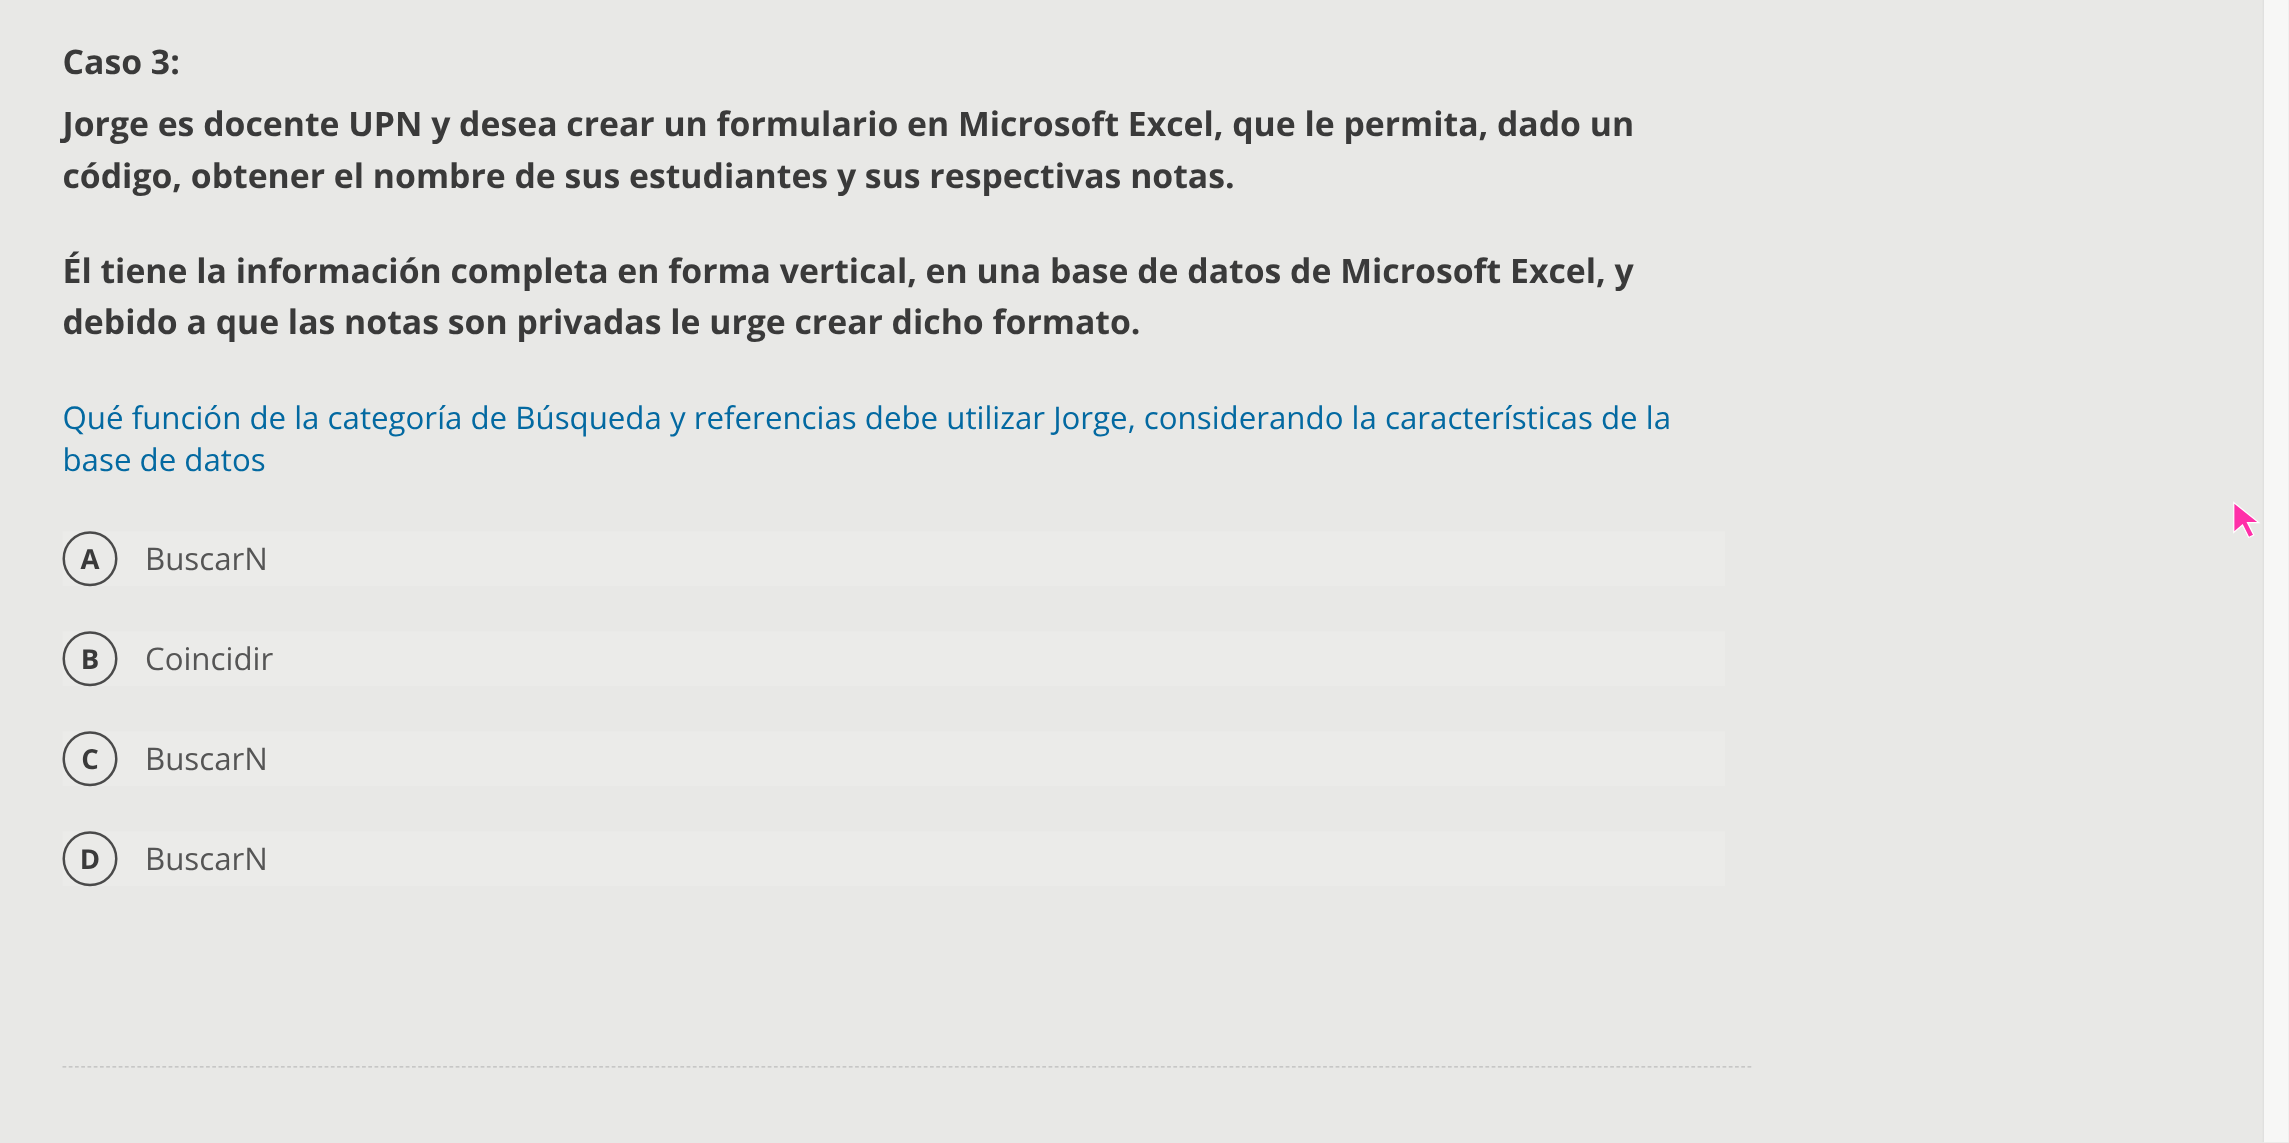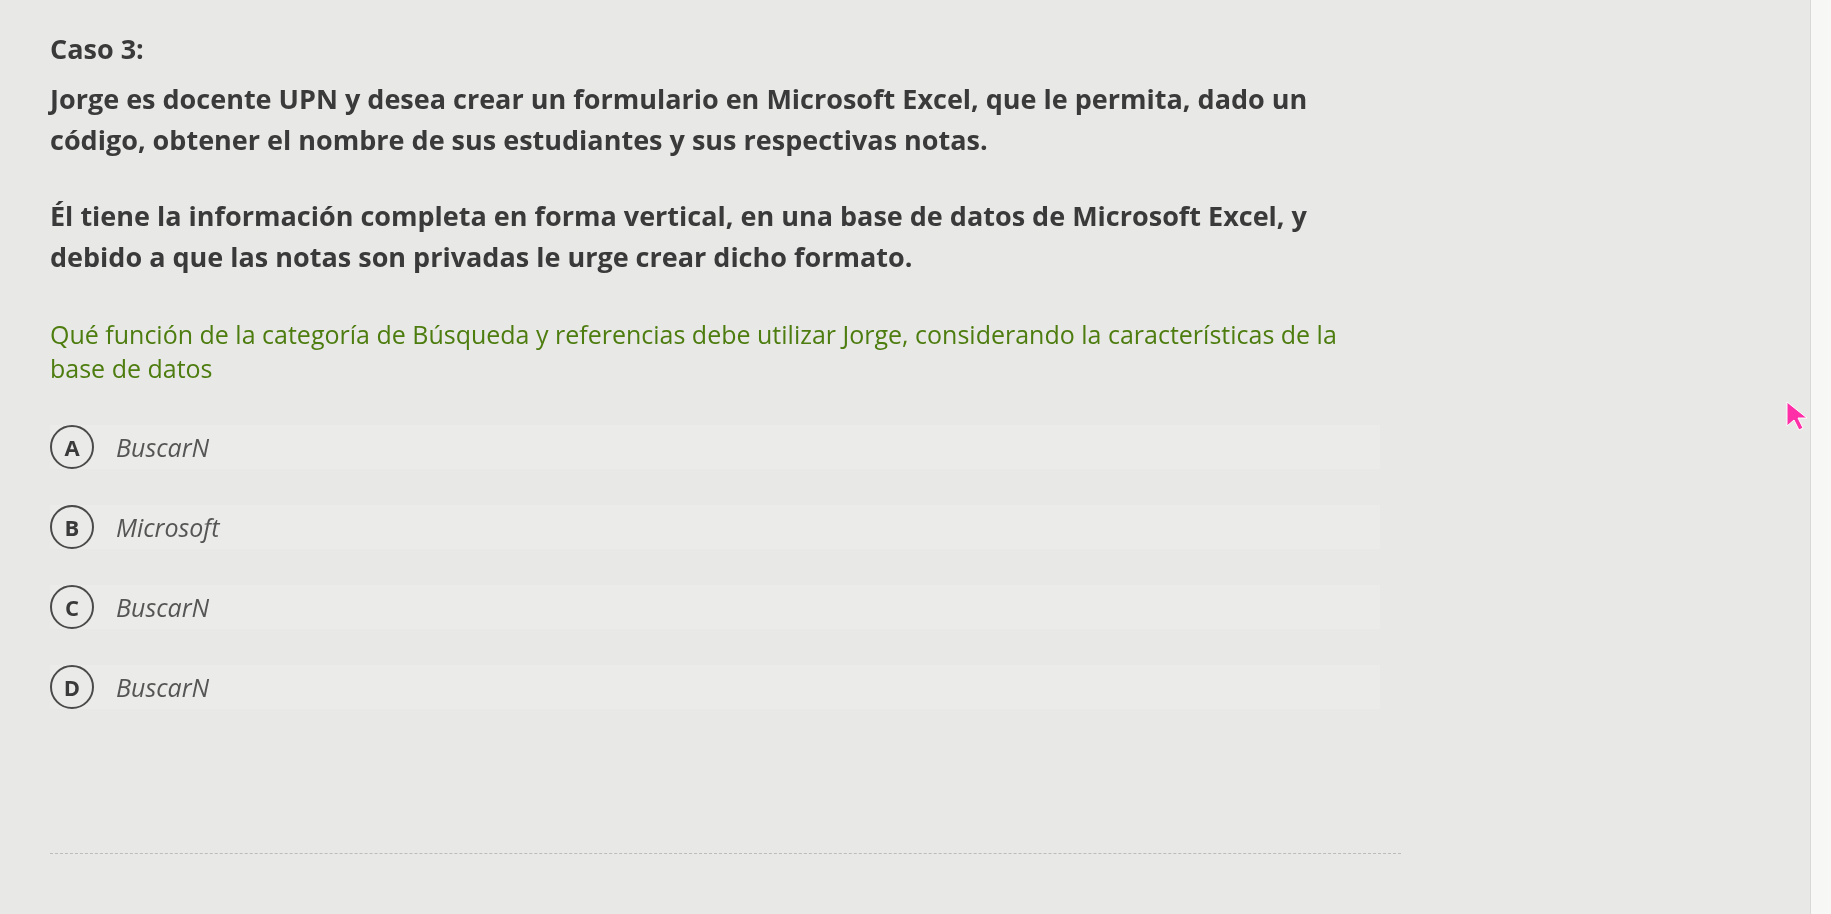--- a/index.html
+++ b/index.html
@@ -34,21 +34,21 @@
   .case-body-2 {
     font-size: 27px;
     font-weight: 700;
     color: #3a3a3a;
     line-height: 1.5;
     margin: 1px 0 40px 0;
   }
   .question-prompt {
     font-size: 25px;
     font-weight: 400;
-    color: #4d7c0f;
+    color: #0369a1;
     margin: 0 0 40px 0;
   }
   .options {
     display: flex;
     flex-direction: column;
     gap: 36px;
   }
   .option-row {
     display: flex;
     align-items: center;
@@ -70,21 +70,20 @@
     font-weight: 700;
     color: #3a3a3a;
     flex: 0 0 44px;
     box-sizing: border-box;
     background: #eaeae8;
   }
   .option-label {
     font-size: 25px;
     color: #555;
     font-weight: 400;
-    font-style: italic;
   }
   .divider {
     position: absolute;
     left: 50px;
     right: 430px;
     bottom: 60px;
     border-top: 1px dashed #bcbcbc;
     height: 0;
   }
   .right-gutter {
@@ -119,21 +118,21 @@
 
   <div class="options">
 
     <div class="option-row">
       <div class="option-letter">A</div>
       <div class="option-label">BuscarN</div>
     </div>
 
     <div class="option-row">
       <div class="option-letter">B</div>
-      <div class="option-label">Microsoft</div>
+      <div class="option-label">Coincidir</div>
     </div>
 
     <div class="option-row">
       <div class="option-letter">C</div>
       <div class="option-label">BuscarN</div>
     </div>
 
     <div class="option-row">
       <div class="option-letter">D</div>
       <div class="option-label">BuscarN</div>

